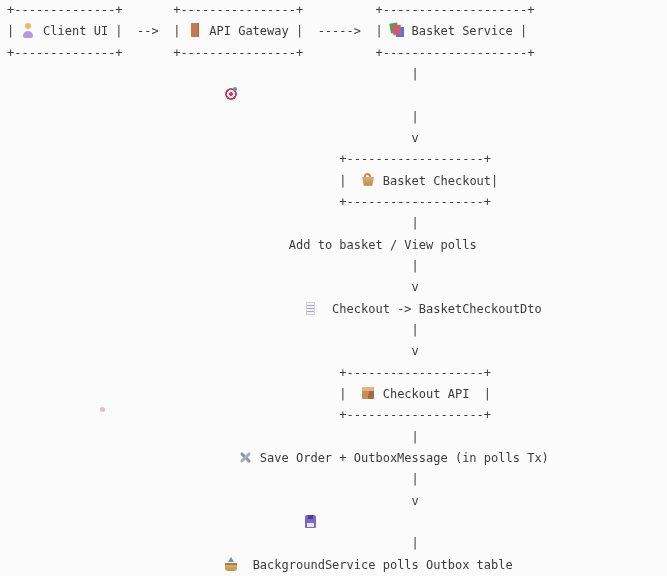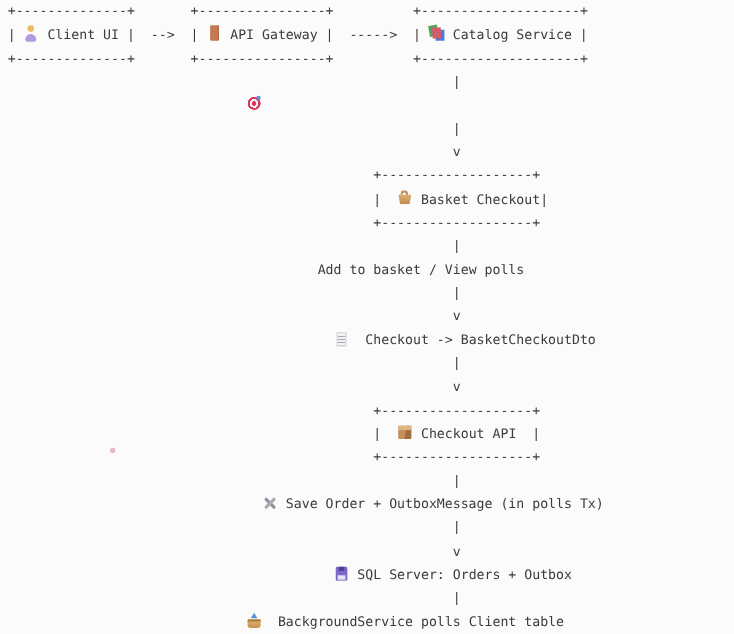--- a/index.html
+++ b/index.html
@@ -60,21 +60,21 @@
     background:linear-gradient(#e2b26e,#c6934e); box-shadow:inset 0 2px 0 #a87c3f; }
 
   #stray-dot { position:absolute; left:100px; top:407px; width:5px; height:5px; border-radius:50%; background:#dfa0aa; opacity:.7; }
 </style>
 </head>
 <body>
 
 <div id="diagram">
   <div id="stray-dot"></div>
 <div class="line"><span>+--------------+</span><span>       </span><span>+----------------+</span><span>          </span><span>+--------------------+</span></div>
-    <div class="line"><span>| </span><span class="icon person-icon"></span><span> Client UI |  --&gt;  | </span><span class="icon door-icon"></span><span> API Gateway |  -----&gt;  | </span><span class="icon books-icon"></span><span> Catalog Service |</span></div>
+    <div class="line"><span>| </span><span class="icon person-icon"></span><span> Client UI |  --&gt;  | </span><span class="icon door-icon"></span><span> API Gateway |  -----&gt;  | </span><span class="icon books-icon"></span><span> Basket Service |</span></div>
     <div class="line"><span>+--------------+</span><span>       </span><span>+----------------+</span><span>          </span><span>+--------------------+</span></div>
     <div class="line"><span>                                                        </span><span>|</span></div>
     <div class="line"><span>                              </span><span class="icon target-icon"></span></div>
     <div class="line"><span>                                                        </span><span>|</span></div>
     <div class="line"><span>                                                        </span><span>v</span></div>
     <div class="line"><span>                                              </span><span>+-------------------+</span></div>
     <div class="line"><span>                                              </span><span>|  </span><span class="icon basket-icon"></span><span> Basket Checkout|</span></div>
     <div class="line"><span>                                              </span><span>+-------------------+</span></div>
     <div class="line"><span>                                                        </span><span>|</span></div>
     <div class="line"><span>                                       </span><span>Add to basket / View polls</span></div>
@@ -83,16 +83,16 @@
     <div class="line"><span>                                         </span><span class="icon receipt-icon"></span><span>  Checkout -&gt; BasketCheckoutDto</span></div>
     <div class="line"><span>                                                        </span><span>|</span></div>
     <div class="line"><span>                                                        </span><span>v</span></div>
     <div class="line"><span>                                              </span><span>+-------------------+</span></div>
     <div class="line"><span>                                              </span><span>|  </span><span class="icon package-icon"></span><span> Checkout API  |</span></div>
     <div class="line"><span>                                              </span><span>+-------------------+</span></div>
     <div class="line"><span>                                                        </span><span>|</span></div>
     <div class="line"><span>                                </span><span class="icon tools-icon"></span><span> Save Order + OutboxMessage (in polls Tx)</span></div>
     <div class="line"><span>                                                        </span><span>|</span></div>
     <div class="line"><span>                                                        </span><span>v</span></div>
-    <div class="line"><span>                                         </span><span class="icon floppy-icon"></span><span> SQL Server: Orders + Outbox</span></div>
+    <div class="line"><span>                                         </span><span class="icon floppy-icon"></span></div>
     <div class="line"><span>                                                        </span><span>|</span></div>
-    <div class="line"><span>                              </span><span class="icon outbox-icon"></span><span>  BackgroundService polls Client table</span></div>
+    <div class="line"><span>                              </span><span class="icon outbox-icon"></span><span>  BackgroundService polls Outbox table</span></div>
   </div>
 
 </body></html>

